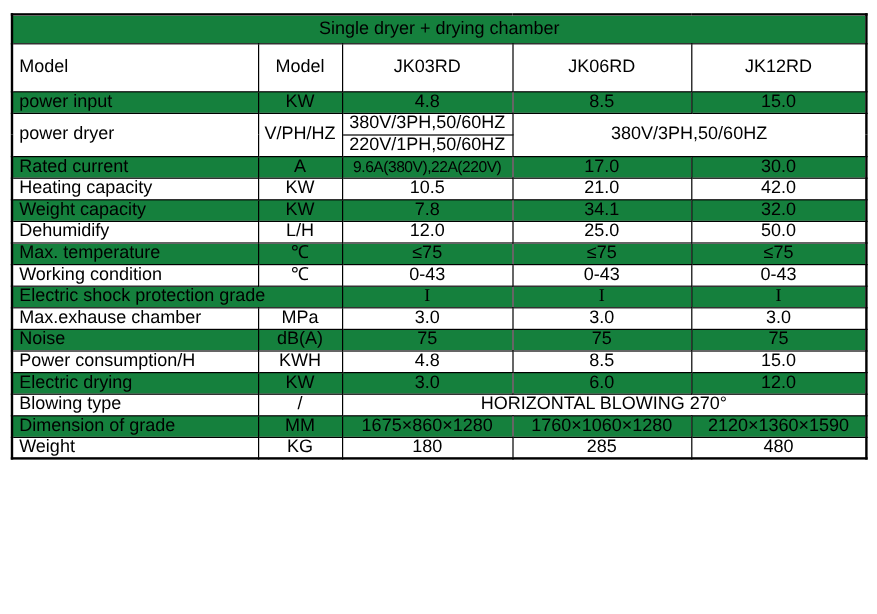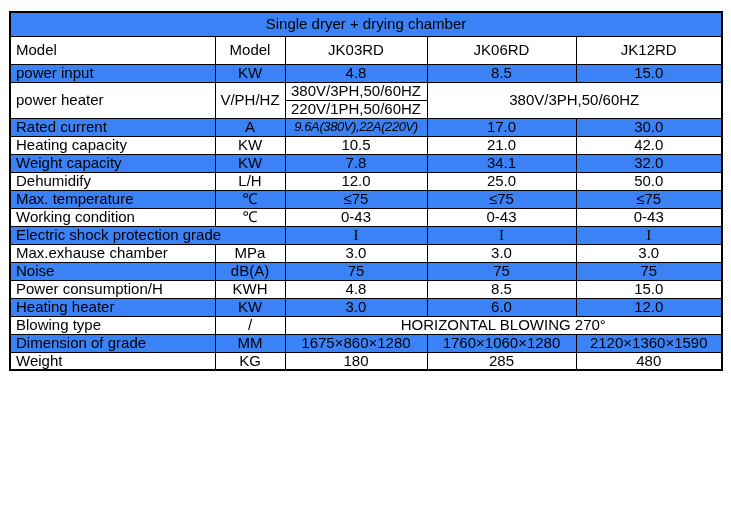--- a/index.html
+++ b/index.html
@@ -30,31 +30,30 @@
     vertical-align: middle;
     overflow: hidden;
     white-space: nowrap;
     line-height: 1.1;
   }
   table {
     border: 2px solid #000000;
   }
   tr { height: 18px; }
   tr.title-row { height: 24px; }
-  tr.header-row { height: 28px; }
+  tr.header-row { height: 40px; }
   .lbl {
     text-align: left;
     padding-left: 5px;
   }
-  .hl { background: #3b82f6; }
+  .hl { background: #15803d; }
   .tight {
     font-size: 13px;
     letter-spacing: -0.4px;
     padding: 0 1px;
-    font-style: italic;
   }
   .roman {
     font-family: "Liberation Serif", serif;
     font-size: 15px;
   }
 </style>
 </head>
 <body>
 
 <div class="table-wrap">
@@ -82,21 +81,21 @@
 
   <tr class="hl">
     <td class="lbl">power input</td>
     <td>KW</td>
     <td>4.8</td>
     <td>8.5</td>
     <td>15.0</td>
   </tr>
 
   <tr>
-    <td class="lbl" rowspan="2">power heater</td>
+    <td class="lbl" rowspan="2">power dryer</td>
     <td rowspan="2">V/PH/HZ</td>
     <td>380V/3PH,50/60HZ</td>
     <td colspan="2" rowspan="2">380V/3PH,50/60HZ</td>
   </tr>
   <tr>
     <td>220V/1PH,50/60HZ</td>
   </tr>
 
   <tr class="hl">
     <td class="lbl">Rated current</td>
@@ -171,21 +170,21 @@
 
   <tr>
     <td class="lbl">Power consumption/H</td>
     <td>KWH</td>
     <td>4.8</td>
     <td>8.5</td>
     <td>15.0</td>
   </tr>
 
   <tr class="hl">
-    <td class="lbl">Heating heater</td>
+    <td class="lbl">Electric drying</td>
     <td>KW</td>
     <td>3.0</td>
     <td>6.0</td>
     <td>12.0</td>
   </tr>
 
   <tr>
     <td class="lbl">Blowing type</td>
     <td>/</td>
     <td colspan="3">HORIZONTAL BLOWING 270°</td>

